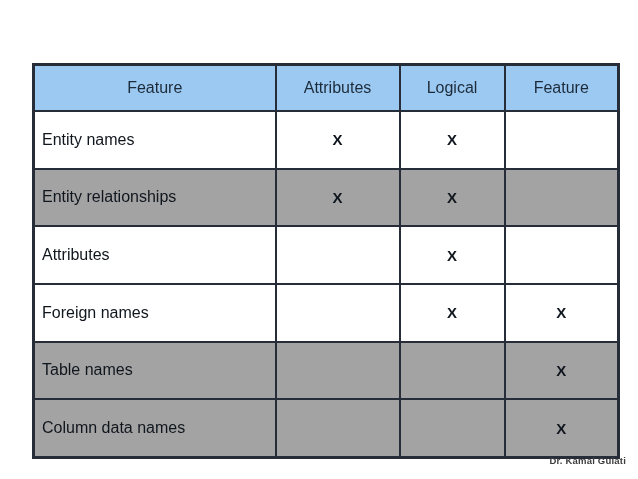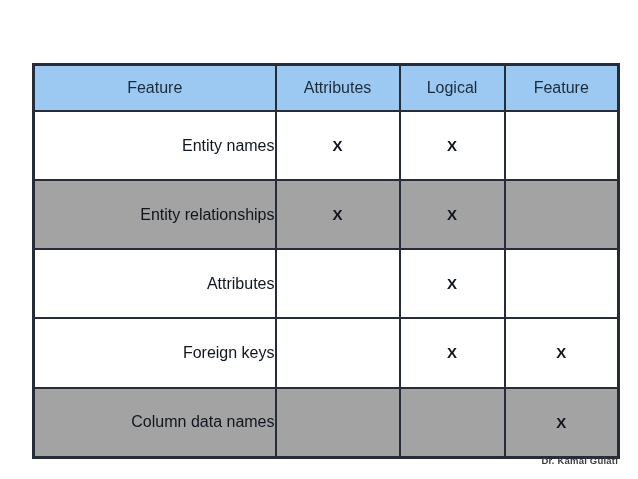--- a/index.html
+++ b/index.html
@@ -39,41 +39,41 @@
     white-space: nowrap;
   }
   .feature-table th {
     background: #9cc9f2;
     font-size: 16px;
     font-weight: 400;
     color: #1c2b3a;
     text-align: center;
   }
   .feature-table td.feature-cell {
-    text-align: right;
+    text-align: left;
     padding-left: 7px;
     font-size: 16px;
     color: #10161d;
   }
   .feature-table td.mark-cell {
     text-align: center;
     font-size: 15px;
     font-weight: 700;
     color: #10161d;
   }
   .feature-table tr.row-blue td {
     background: #a3a3a3;
   }
   .feature-table tr.row-white td {
     background: #ffffff;
   }
   .credit {
     position: absolute;
     top: 455px;
-    right: 20px;
+    right: 12px;
     font-size: 9.5px;
     font-weight: 700;
     color: #3d3d3d;
     letter-spacing: 0.2px;
   }
 </style>
 </head>
 <body>
 
 <div class="slide">
@@ -106,23 +106,29 @@
         <td class="mark-cell">X</td>
         <td class="mark-cell"></td>
       </tr>
       <tr class="row-white">
         <td class="feature-cell">Attributes</td>
         <td class="mark-cell"></td>
         <td class="mark-cell">X</td>
         <td class="mark-cell"></td>
       </tr>
       <tr class="row-white">
-        <td class="feature-cell">Foreign keys</td>
+        <td class="feature-cell">Foreign names</td>
         <td class="mark-cell"></td>
         <td class="mark-cell">X</td>
+        <td class="mark-cell">X</td>
+      </tr>
+      <tr class="row-blue">
+        <td class="feature-cell">Table names</td>
+        <td class="mark-cell"></td>
+        <td class="mark-cell"></td>
         <td class="mark-cell">X</td>
       </tr>
       <tr class="row-blue">
         <td class="feature-cell">Column data names</td>
         <td class="mark-cell"></td>
         <td class="mark-cell"></td>
         <td class="mark-cell">X</td>
       </tr>
     </tbody>
   </table>

